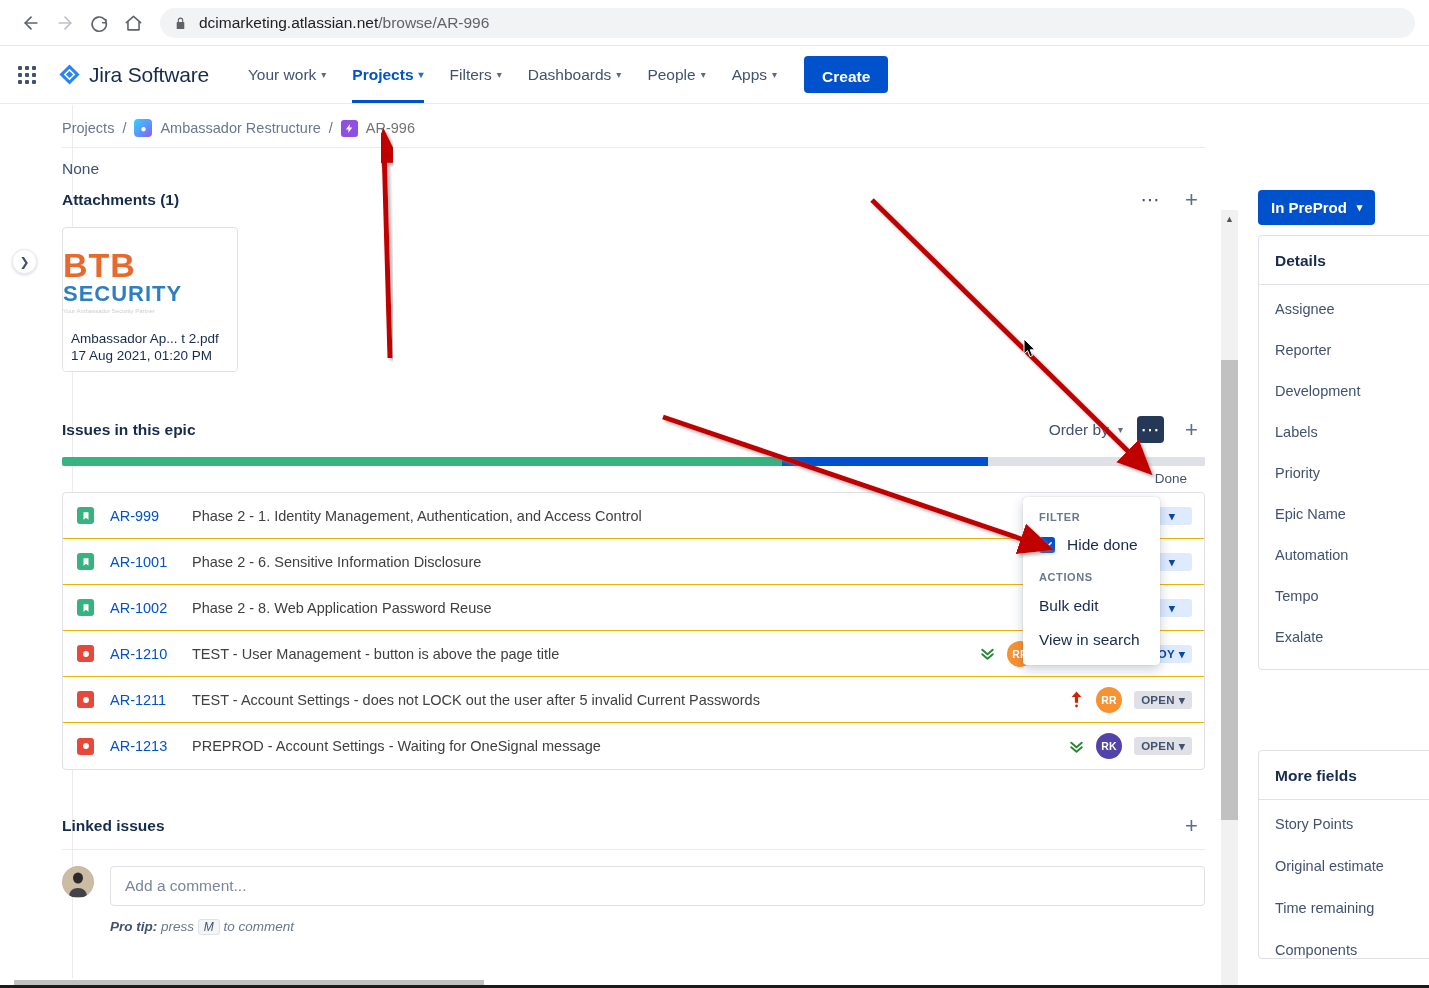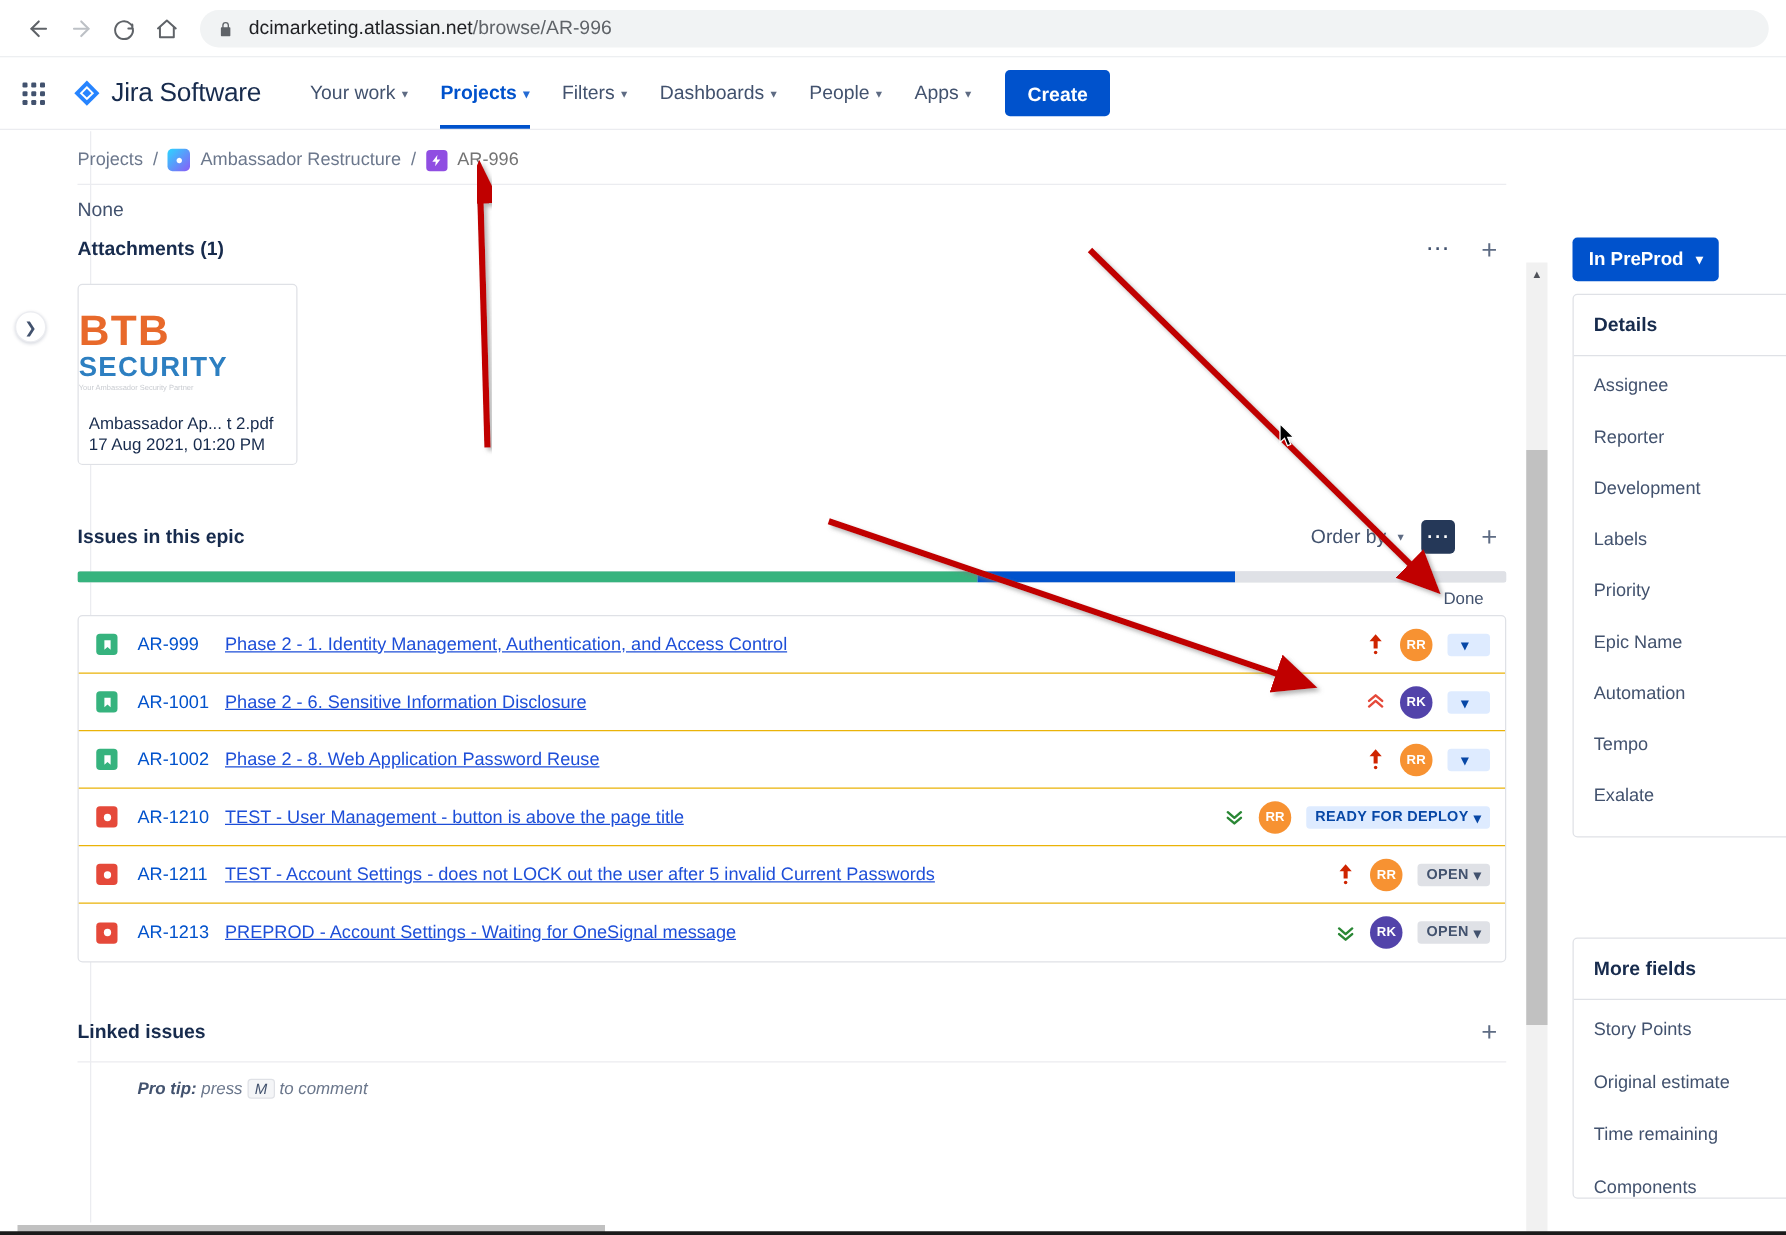--- a/index.html
+++ b/index.html
@@ -113,21 +113,21 @@
   .issue-list { border:1px solid #dfe1e6; border-radius:4px; margin-top:10px; background:#fff; }
   .issue-row {
     display:flex; align-items:center; height:46px; padding:0 12px 0 14px;
     border-bottom:1px solid #eab308; cursor:pointer;
   }
   .issue-row:last-child { border-bottom:none; }
   .type-ic { width:17px;height:17px;border-radius:3px;display:flex;align-items:center;justify-content:center;flex:0 0 auto; }
   .type-story { background:#36b37e; }
   .type-bug { background:#e5493a; }
   .issue-key { color:#0052cc; font-size:14.5px; margin-left:16px; min-width:62px; }
-  .issue-sum { color:#1d4ed8; font-size:14.5px; margin-left:8px; white-space:nowrap; overflow:hidden;text-decoration:underline; }
+  .issue-sum { color:#404040; font-size:14.5px; margin-left:20px; white-space:nowrap; overflow:hidden; }
   .row-right { margin-left:auto; display:flex; align-items:center; gap:12px; }
   .prio { width:16px;height:18px;display:flex;align-items:center;justify-content:center; }
   .avatar {
     width:26px;height:26px;border-radius:50%;display:flex;align-items:center;justify-content:center;
     font-size:10.5px;font-weight:700;color:#fff;letter-spacing:.2px;
   }
   .status-badge {
     display:flex;align-items:center;gap:4px;border-radius:3px;padding:2px 7px;
     font-size:11.5px;font-weight:700;letter-spacing:.3px;cursor:pointer;
   }
@@ -505,37 +505,61 @@
         <div class="linked-head">
           <span class="sec-title">Linked issues</span>
           <span class="sec-actions">
             <span class="icon-btn">
                 <span class="plus-ic">+</span>
               </span>
           </span>
         </div>
         <div class="linked-rule"></div>
 
+        <div class="comment-row">
+          <span class="user-av">
+            <svg width="30" height="30" viewBox="0 0 30 30">
+                <circle cx="15" cy="15" r="15" fill="#cbbda4"></circle>
+                <ellipse cx="15" cy="11" rx="5" ry="5.5" fill="#2b2b2b"></ellipse>
+                <path d="M6 30c0-6 4-9 9-9s9 3 9 9z" fill="#40434a"></path>
+              </svg>
+          </span>
+          <div class="comment-box">Add a comment...</div>
+        </div>
         <div class="protip">
           <b>Pro tip:</b>
           <span>press</span>
           <span class="kbd">M</span>
           <span>to comment</span>
         </div>
       </div>
 
     </div>
 
     <div class="vscroll">
       <div class="arr up">▲</div>
       <div class="thumb"></div>
 
     </div>
   </div>
 
+  <div class="dropdown">
+    <div class="dd-head">FILTER</div>
+    <div class="dd-check-row">
+      <span class="dd-check">
+        <svg width="11" height="11" viewBox="0 0 24 24" fill="none" stroke="#fff" stroke-width="3.4" stroke-linecap="round" stroke-linejoin="round">
+            <polyline points="20 6 9 17 4 12"></polyline>
+          </svg>
+      </span>
+      <span class="dd-label">Hide done</span>
+    </div>
+    <div class="dd-head" style="padding-top:10px;">ACTIONS</div>
+    <div class="dd-item">Bulk edit</div>
+    <div class="dd-item">View in search</div>
+  </div>
 
   <div class="status-pill">
     <span>In PreProd</span>
     <span style="font-size:11px;">▾</span>
   </div>
 
   <div class="panel-card" style="top:235px;">
     <div class="panel-title">Details</div>
     <div class="panel-rule"></div>
     <div class="panel-field">Assignee</div>

